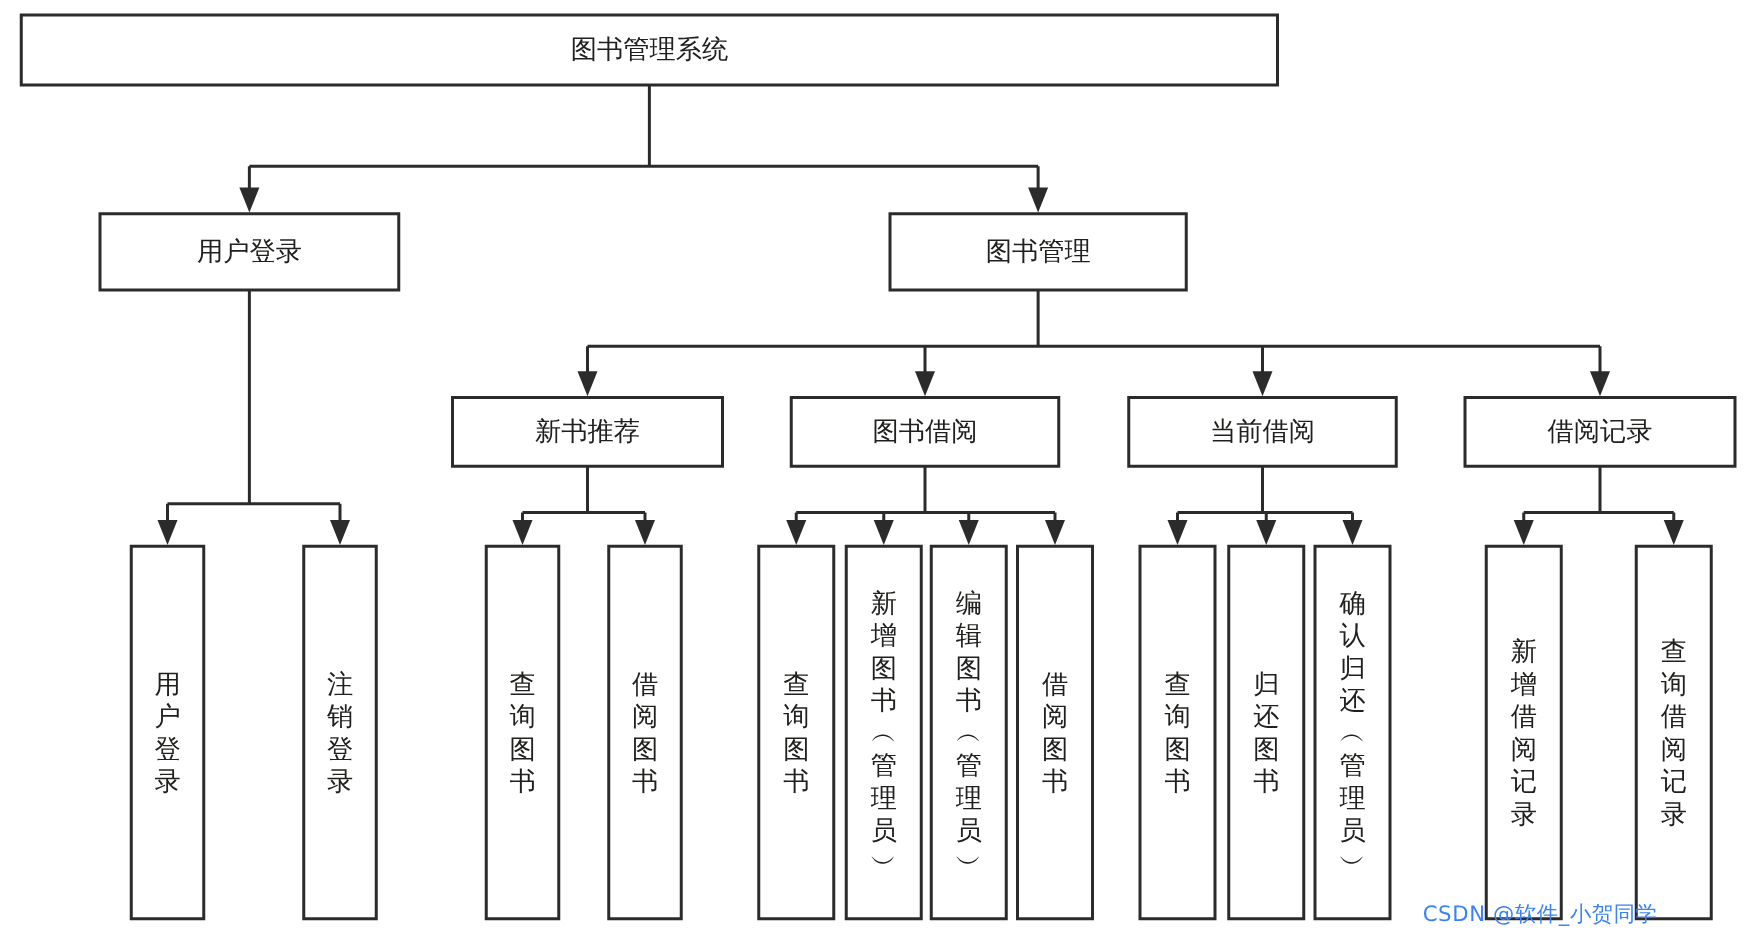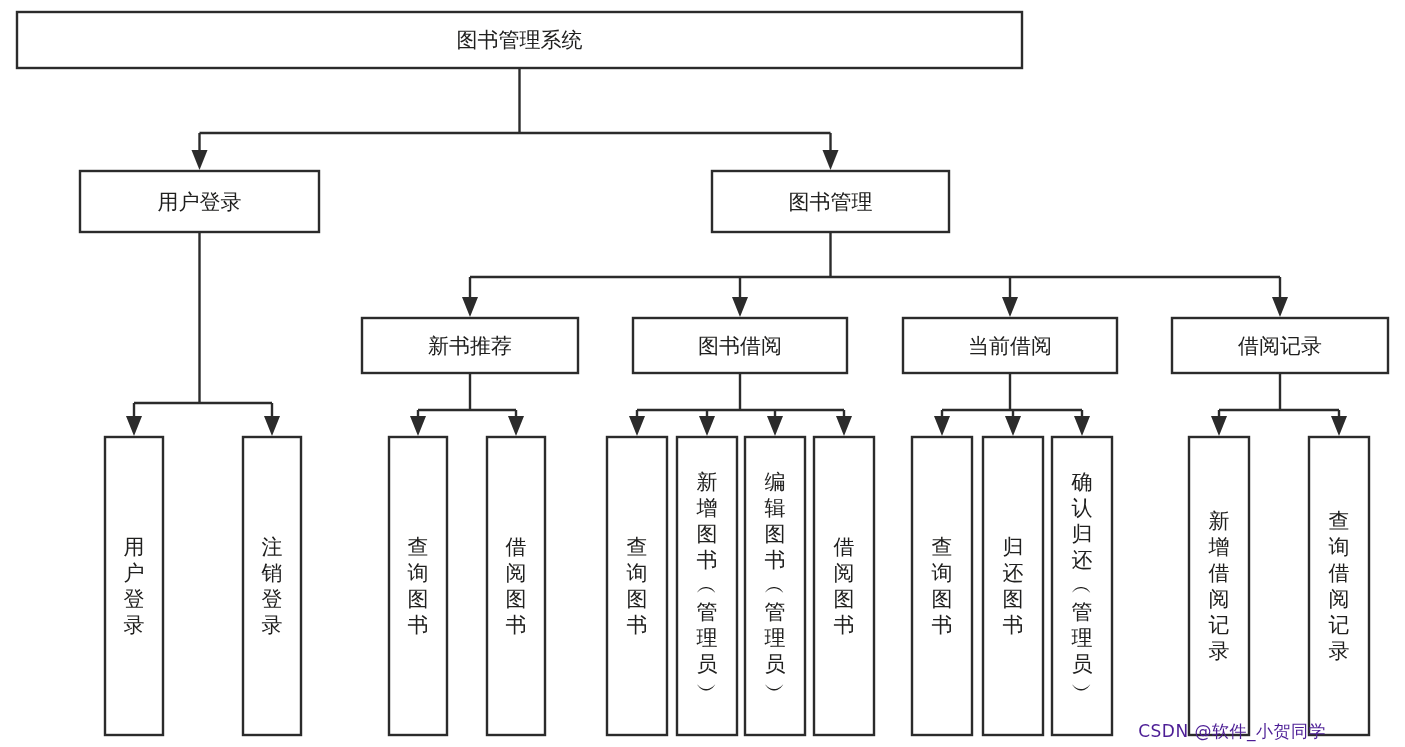--- a/index.html
+++ b/index.html
@@ -57,21 +57,21 @@
     font-size: 21px;
     text-anchor: middle;
     white-space: pre;
   }
   .watermark {
     position: absolute;
     right: 8px;
     bottom: 4px;
     font-family: "DejaVu Sans", "Liberation Sans", sans-serif;
     font-size: 17px;
-    color: #4c1d95;
+    color: #3b82f6;
     letter-spacing: 0.5px;
     user-select: none;
     white-space: nowrap;
   }
 </style>
 </head>
 <body>
 
 <div id="diagram-root">
 

